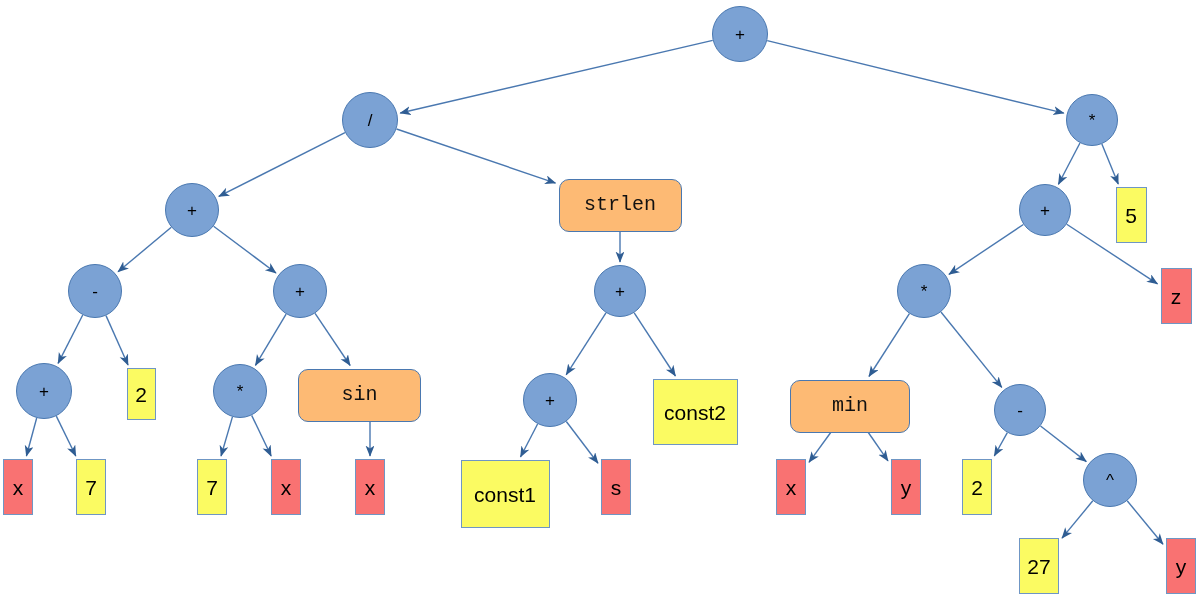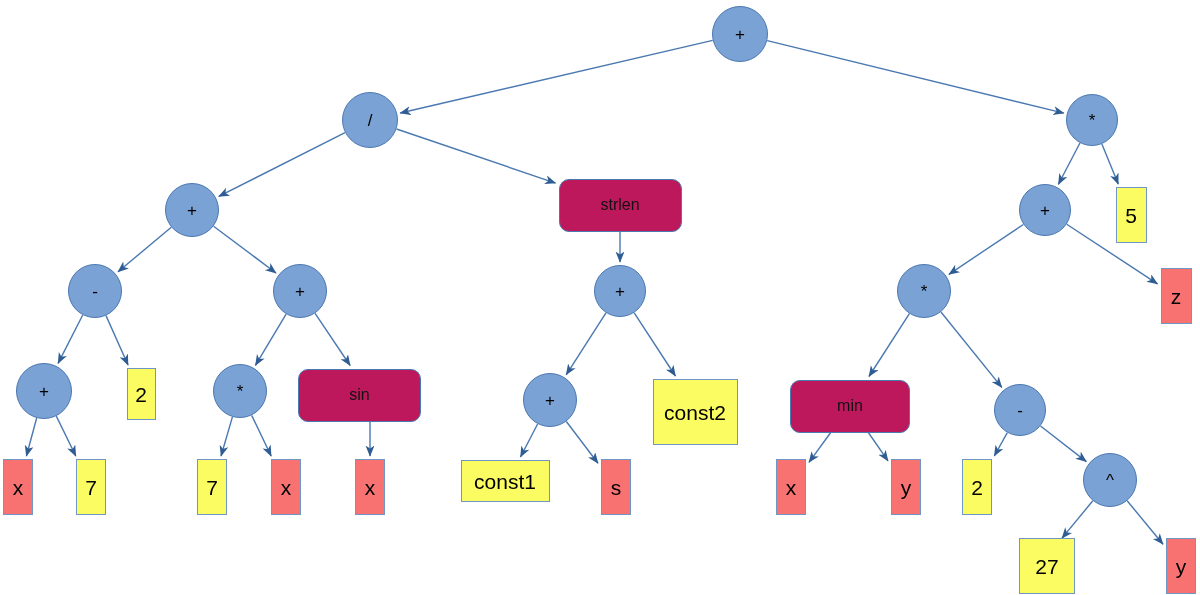--- a/index.html
+++ b/index.html
@@ -2,21 +2,21 @@
 <html><head>
 <meta charset="utf-8">
 <style>
   html,body{margin:0;padding:0;background:#ffffff;}
   body{font-family:"Liberation Sans",sans-serif;}
   #stage{position:relative;width:1200px;height:595px;background:#ffffff;overflow:hidden;}
   #edges{position:absolute;left:0;top:0;width:1200px;height:595px;}
   .node{position:absolute;box-sizing:border-box;display:flex;align-items:center;justify-content:center;
         color:#000000;line-height:1;}
   .op{border-radius:50%;background:#7ba2d4;border:1px solid #4a78b0;font-size:17px;}
-  .func{border-radius:10px;background:#be185d;border:1.5px solid #4a78b0;font-size:16px;color:#111111;}
+  .func{border-radius:10px;background:#fdba74;border:1.5px solid #4a78b0;font-size:20px;color:#111111;font-family:Liberation Mono, monospace;}
   .const{background:#fbfb62;border:1.5px solid #6f96c4;font-size:21px;}
   .var{background:#f97272;border:1.5px solid #6f96c4;font-size:21px;}
 </style>
 </head>
 <body>
 
 <div id="stage">
   <svg id="edges" viewBox="0 0 1200 595">
     <defs>
       <marker id="arrow" markerWidth="9" markerHeight="9" refX="7.5" refY="3.2" orient="auto" markerUnits="strokeWidth">
@@ -77,22 +77,22 @@
       <div class="node func" style="left: 298px; top: 368.5px; width: 123px; height: 53px;">sin</div>
       <div class="node op" style="left: 523px; top: 373px; width: 54px; height: 54px;">+</div>
       <div class="node const" style="left: 652.5px; top: 379px; width: 85px; height: 66px;">const2</div>
       <div class="node func" style="left: 790px; top: 379.5px; width: 120px; height: 53px;">min</div>
       <div class="node op" style="left: 994px; top: 384px; width: 52px; height: 52px;">-</div>
       <div class="node var" style="left: 3px; top: 459px; width: 30px; height: 56px;">x</div>
       <div class="node const" style="left: 76px; top: 459px; width: 30px; height: 56px;">7</div>
       <div class="node const" style="left: 197px; top: 459px; width: 30px; height: 56px;">7</div>
       <div class="node var" style="left: 271px; top: 459px; width: 30px; height: 56px;">x</div>
       <div class="node var" style="left: 355px; top: 459px; width: 30px; height: 56px;">x</div>
-      <div class="node const" style="left: 460.5px; top: 460px; width: 89px; height: 42px;">const1</div>
+      <div class="node const" style="left: 460.5px; top: 460px; width: 89px; height: 68px;">const1</div>
       <div class="node var" style="left: 601px; top: 459px; width: 30px; height: 56px;">s</div>
       <div class="node var" style="left: 776px; top: 459px; width: 30px; height: 56px;">x</div>
       <div class="node var" style="left: 891px; top: 459px; width: 30px; height: 56px;">y</div>
       <div class="node const" style="left: 962px; top: 459px; width: 30px; height: 56px;">2</div>
       <div class="node op" style="left: 1083px; top: 453px; width: 54px; height: 54px;">^</div>
-      <div class="node const" style="left: 1019px; top: 538px; width: 56px; height: 56px;">27</div>
+      <div class="node const" style="left: 1019px; top: 538px; width: 40px; height: 56px;">27</div>
       <div class="node var" style="left: 1166px; top: 538px; width: 30px; height: 56px;">y</div>
     </div>
 </div>
 
 </body></html>

